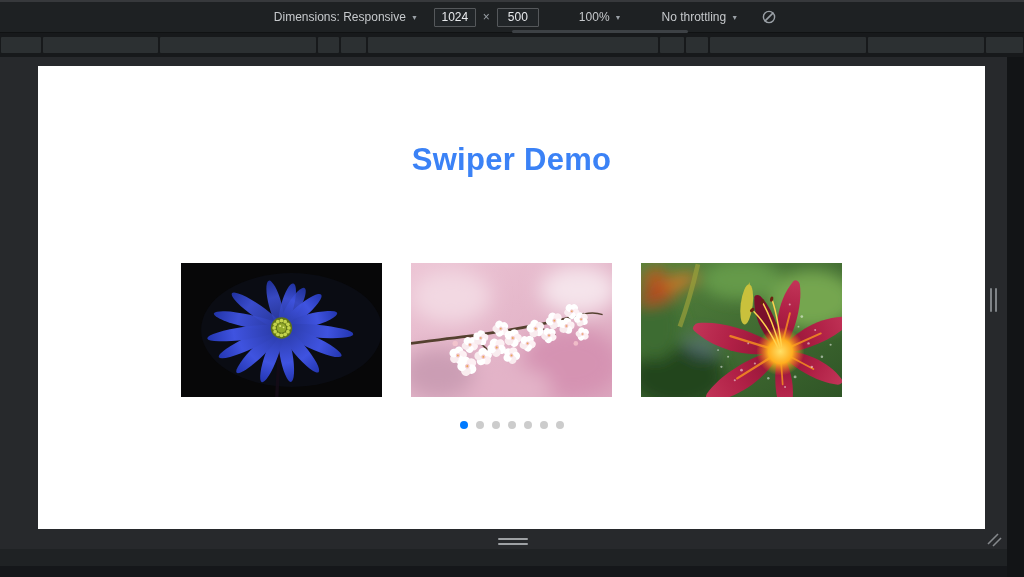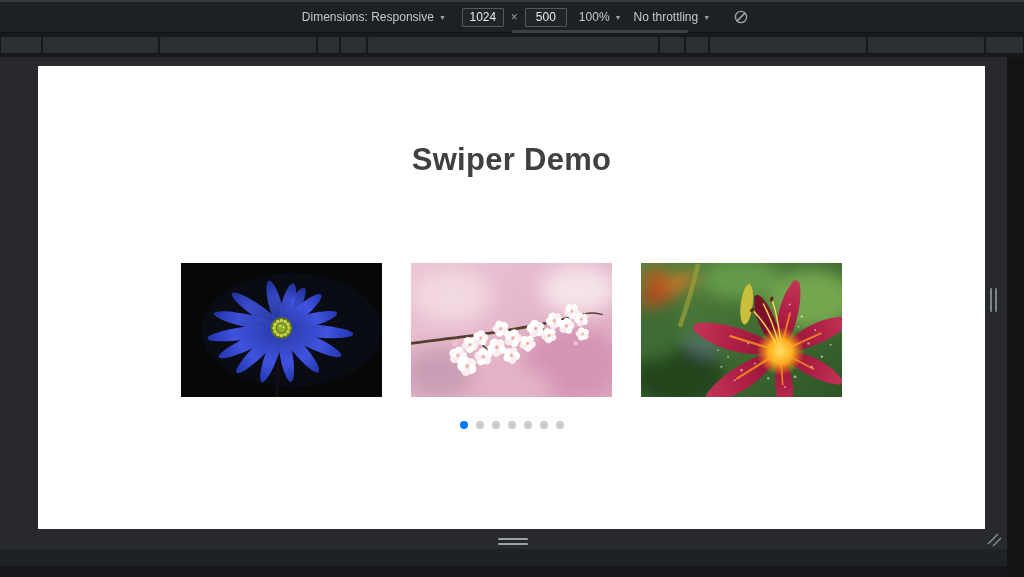--- a/index.html
+++ b/index.html
@@ -15,42 +15,42 @@
   }
   .toolbar-group { display:flex; align-items:center; transform:translateX(14px);
     color:#c6c9cc; font-size:12px; white-space:nowrap; }
   .dropdown { display:flex; align-items:center; cursor:default; }
   .caret { font-size:7px; color:#9aa0a6; margin-left:5px; line-height:1; }
   .dim-input {
     width:40px; height:15px; background:#212528; border:1px solid #55585b; border-radius:1px;
     color:#e8eaed; font-size:12px; text-align:center; font-family:inherit; padding:1px 0;
   }
   .times { color:#9aa0a6; margin:0 7px; font-size:12px; }
-  .sp14 { margin-left:16px; } .sp26 { margin-left:12px; } .sp22 { margin-left:22px; }
+  .sp14 { margin-left:16px; } .sp26 { margin-left:40px; } .sp22 { margin-left:22px; }
   .rotate-btn { width:18px; height:18px; display:flex; align-items:center; justify-content:center; }
   .toolbar-scrollthumb { position:absolute; top:30px; left:512px; width:176px; height:3px;
     background:#3d4145; border-radius:2px; }
   
   .mqbar { position:absolute; top:33px; left:0; width:1024px; height:24px; background:#17191b; }
   .mq-seg { position:absolute; top:4px; height:16px; background:#2c3032; border-radius:1px; }
   
   .canvas { position:absolute; top:57px; left:0; width:1024px; height:520px; background:#27292c; }
   .bottom-band  { position:absolute; top:492px; left:0; width:1007px; height:17px; background:#1f2224; }
   .bottom-edge  { position:absolute; top:509px; left:0; width:1007px; height:11px; background:#15171a; }
   .right-strip  { position:absolute; top:0; right:0; width:17px; height:520px; background:#121416; }
   
   .v-handle { position:absolute; left:990px; top:231px; display:flex; gap:3px; }
   .v-handle span { width:2px; height:24px; background:#7f8387; border-radius:1px; }
   .h-handle { position:absolute; left:498px; top:481px; display:flex; flex-direction:column; gap:3px; }
   .h-handle span { width:30px; height:2px; background:#9ea1a4; border-radius:1px; }
   .corner-resize { position:absolute; left:986px; top:475px; }
   
   .page { position:absolute; left:38px; top:9px; width:947px; height:463px; background:#ffffff; }
   .page-title { position:absolute; top:76px; left:0; width:100%; margin:0; text-align:center;
-    font-size:31px; font-weight:bold; color:#404040; letter-spacing:0.3px; }
+    font-size:31px; font-weight:bold; color:#3b82f6; letter-spacing:0.3px; }
   .carousel { position:absolute; top:197px; left:0; width:100%;
     display:flex; justify-content:center; gap:29px; }
   .slide { width:201px; height:134px; overflow:hidden; background:#eee; }
   .slide svg { width:100%; height:100%; display:block; }
   .dots { position:absolute; top:354px; left:0; width:100%; text-align:center; line-height:8px; }
   .dot { display:inline-block; width:8px; height:8px; border-radius:50%; margin:0 4px; }
 </style>
 </head>
 <body>
 

